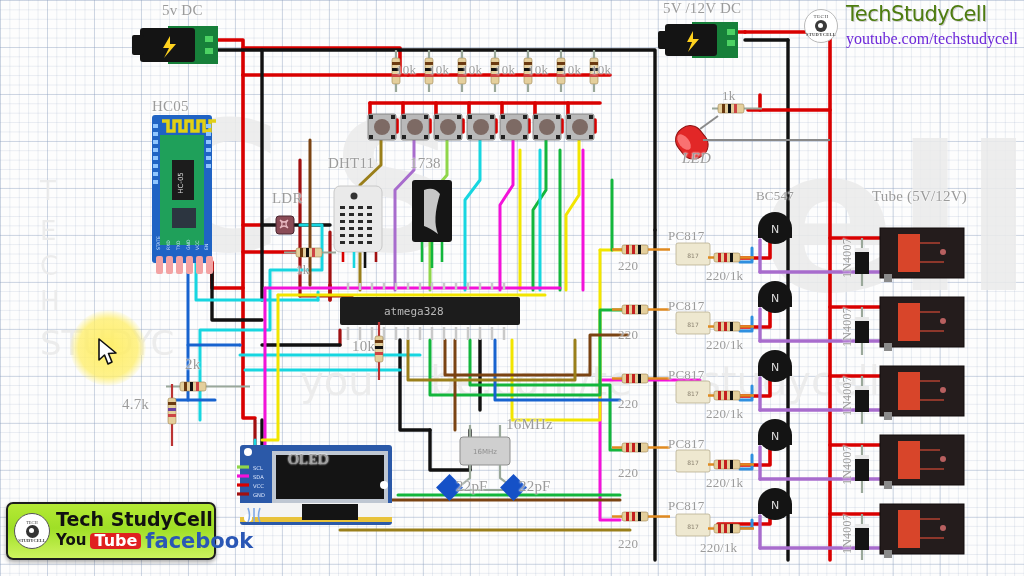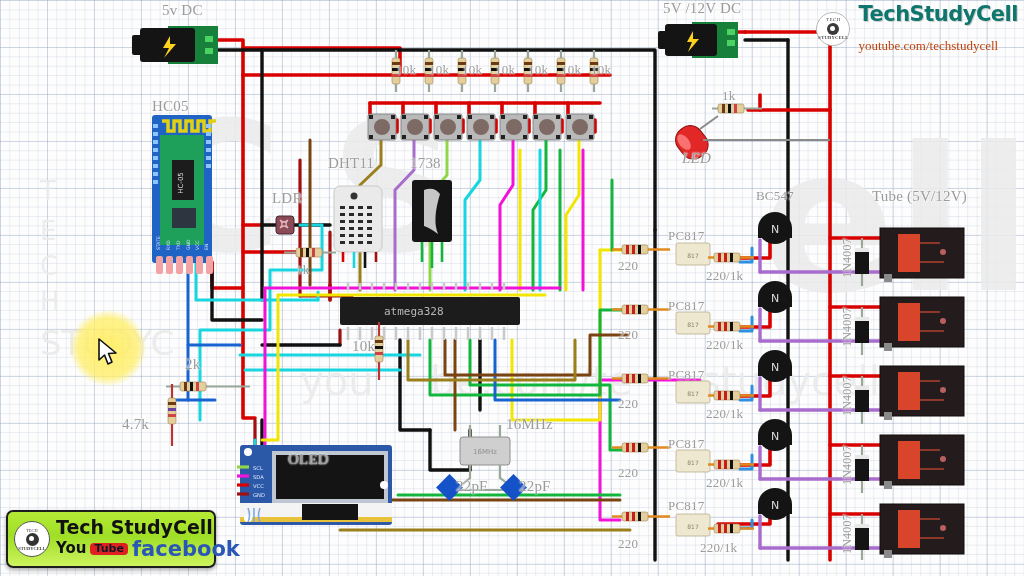--- a/index.html
+++ b/index.html
@@ -29,42 +29,42 @@
   #brand .badge { width:34px; height:34px; border-radius:50%; background:#fff;
     border:1.5px solid #b9b9b9; display:flex; flex-direction:column;
     align-items:center; justify-content:center; color:#444; line-height:1; }
   #brand .badge .t1 { font-size:5px; letter-spacing:.5px; }
   #brand .badge .eye { width:12px; height:12px; border-radius:50%; background:#3a3a3a;
      position:relative; margin:1px 0; }
   #brand .badge .eye::after{ content:""; position:absolute; left:3px; top:3px;
      width:5px; height:5px; border-radius:50%; background:#fff; }
   #brand .badge .t2 { font-size:4.5px; letter-spacing:.3px; font-weight:bold; }
   #brand .txtwrap { display:flex; flex-direction:column; }
-  #brand .big { font-family:"DejaVu Sans", sans-serif; font-weight:bold; font-size:21px;
-     color:#0f766e; letter-spacing:-.5px; line-height:1;
+  #brand .big { font-family:"DejaVu Sans", sans-serif; font-weight:normal; font-size:21px;
+     color:#4d7c0f; letter-spacing:-.5px; line-height:1;
      text-shadow:1px 1px 0 #cfcfcf; }
-  #brand .small { font-size:13px; color:#c2410c; margin-top:13px; }
+  #brand .small { font-size:16px; color:#6d28d9; margin-top:5px; }
 
   
-  #logobar { position:absolute; left:6px; bottom:8px; width:210px; height:58px;
+  #logobar { position:absolute; left:6px; bottom:16px; width:210px; height:58px;
      border-radius:7px; border:2px solid #1d1d1d;
      background:linear-gradient(180deg,#b5ea35 0%, #9fdf26 45%, #cdf35e 100%);
      box-shadow:0 2px 4px rgba(0,0,0,.35); display:flex; align-items:center; padding:12px 6px; gap:6px;}
   #logobar .circ { width:36px; height:36px; border-radius:50%; background:#fff;
      border:1.5px solid #555; display:flex; flex-direction:column; align-items:center;
      justify-content:center; flex:0 0 auto; }
   #logobar .circ .e { width:13px;height:13px;border-radius:50%;background:#333;position:relative;}
   #logobar .circ .e::after{content:"";position:absolute;left:3px;top:3px;width:5px;height:5px;border-radius:50%;background:#fff;}
   #logobar .circ .c1{font-size:4.5px;color:#444;}
   #logobar .circ .c2{font-size:4.5px;color:#444;font-weight:bold;}
   #logobar .rt { display:flex; flex-direction:column; line-height:1.05; }
   #logobar .l1 { font-family:"DejaVu Sans", sans-serif; font-weight:bold; font-size:19px; color:#111; }
   #logobar .l2 { display:flex; align-items:center; gap:4px; font-family:"DejaVu Sans", sans-serif;
      font-weight:bold; font-size:15px; color:#111; }
-  #logobar .tube { background:#e02020; color:#0f172a; border-radius:4px; padding:0 4px; font-size:11px;text-align:center; }
+  #logobar .tube { background:#e02020; color:#ffffff; border-radius:4px; padding:0 4px; font-size:16px;text-align:center; }
   #logobar .fb { color:#2a57b5; font-size:21px; }
 
   
   #cursorwrap { position:absolute; left:70px; top:310px; width:80px; height:80px; }
   #cursorglow { position:absolute; left:0; top:0; width:76px; height:76px; border-radius:50%;
      background:radial-gradient(circle,rgba(255,238,100,.95) 0%,rgba(255,238,100,.75) 55%,rgba(255,238,100,0) 72%); }
   #cursorarrow { position:absolute; left:28px; top:28px; }
 </style>
 </head>
 <body>
@@ -809,21 +809,21 @@
   <div class="lbl sm" style="left:296px; top:262px;">1k</div>
   <div class="lbl" style="left:328px; top:155px;">DHT11</div>
   <div class="lbl" style="left:410px; top:155px;">1738</div>
   <div class="lbl" style="left:682px; top:150px;font-style:italic;">LED</div>
   <div class="lbl sm" style="left:722px; top:88px;">1k</div>
   <div class="lbl" style="left:506px; top:416px;">16MHz</div>
   <div class="lbl" style="left:456px; top:478px;">22pF</div>
   <div class="lbl" style="left:519px; top:478px;">22pF</div>
   <div class="lbl" style="left:288px; top:420px;margin-top:31px;">OLED</div>
   <div class="lbl" style="left:185px; top:356px;text-align:right;">2k</div>
-  <div class="lbl" style="left:122px; top:416px;">4.7k</div>
+  <div class="lbl" style="left:122px; top:396px;">4.7k</div>
   <div class="lbl" style="left:352px; top:338px;">10k</div>
   <div class="lbl sm" style="left:756px; top:188px;">BC547</div>
   <div class="lbl" style="left:872px; top:188px;">Tube (5V/12V)</div>
 
   <div class="lbl sm" style="left:396px; top:62px;">10k</div>
   <div class="lbl sm" style="left:429px; top:62px;">10k</div>
   <div class="lbl sm" style="left:462px; top:62px;">10k</div>
   <div class="lbl sm" style="left:495px; top:62px;">10k</div>
   <div class="lbl sm" style="left:528px; top:62px;">10k</div>
   <div class="lbl sm" style="left:561px; top:62px;">10k</div>

